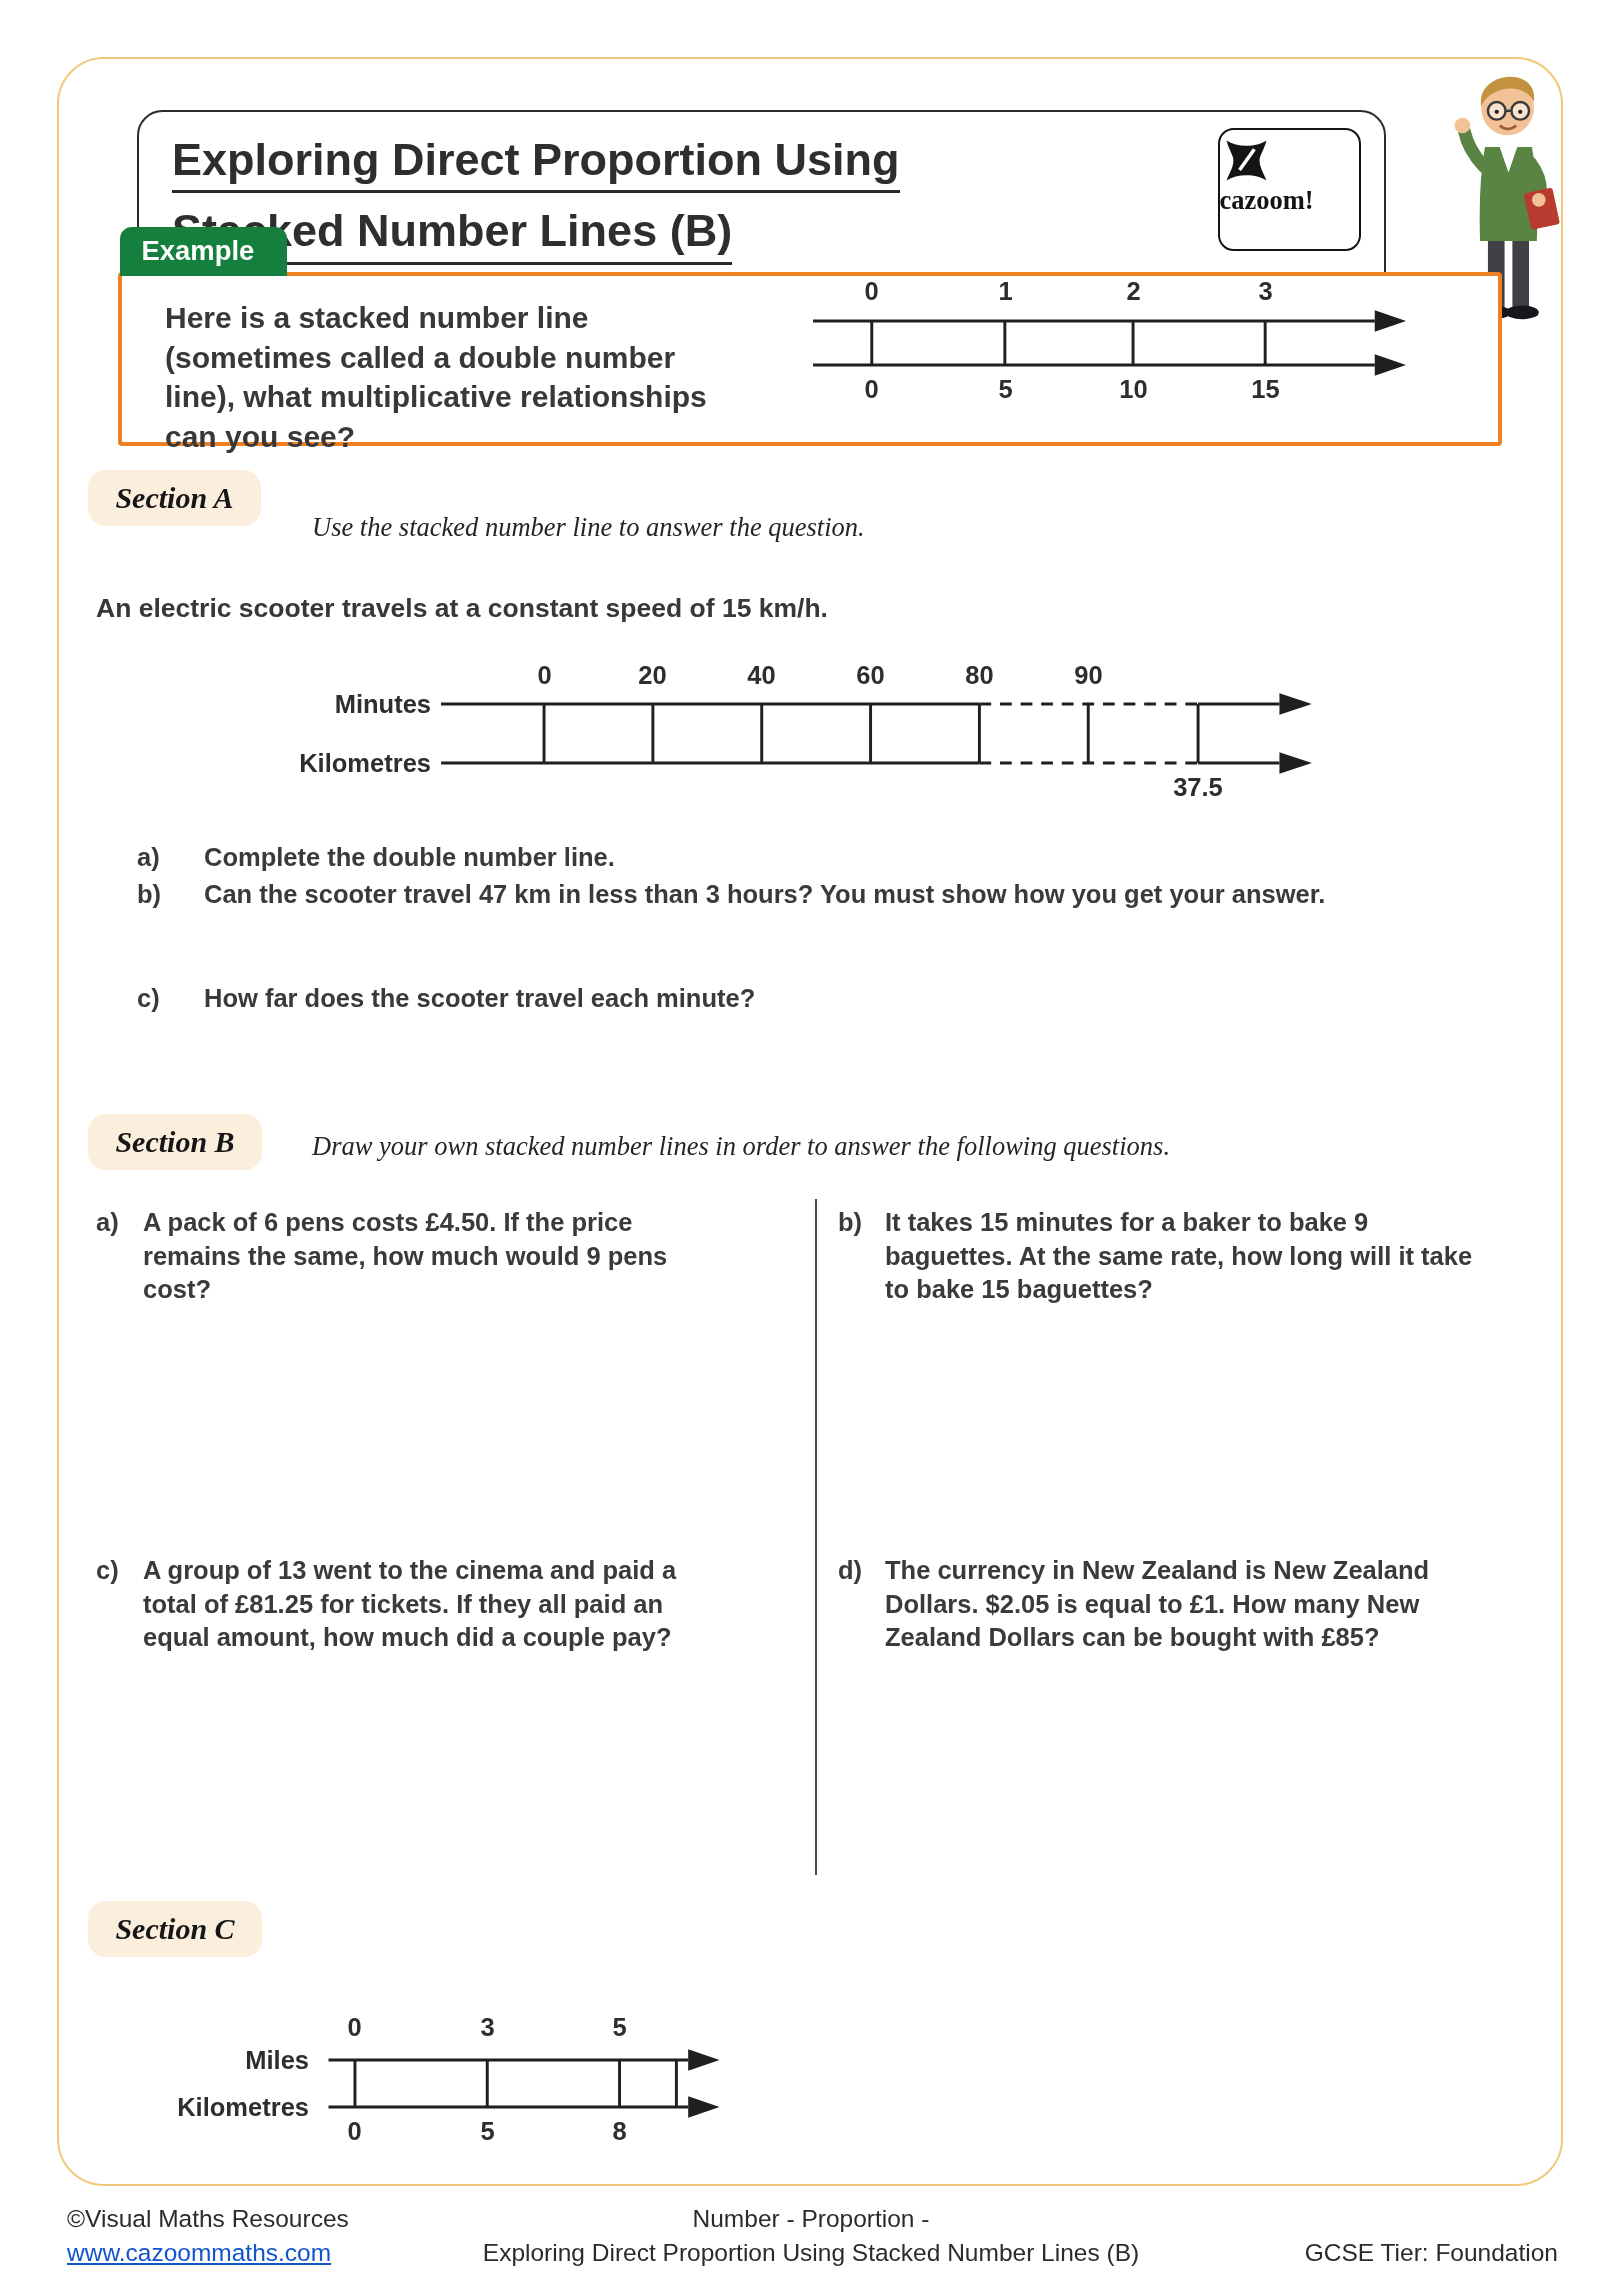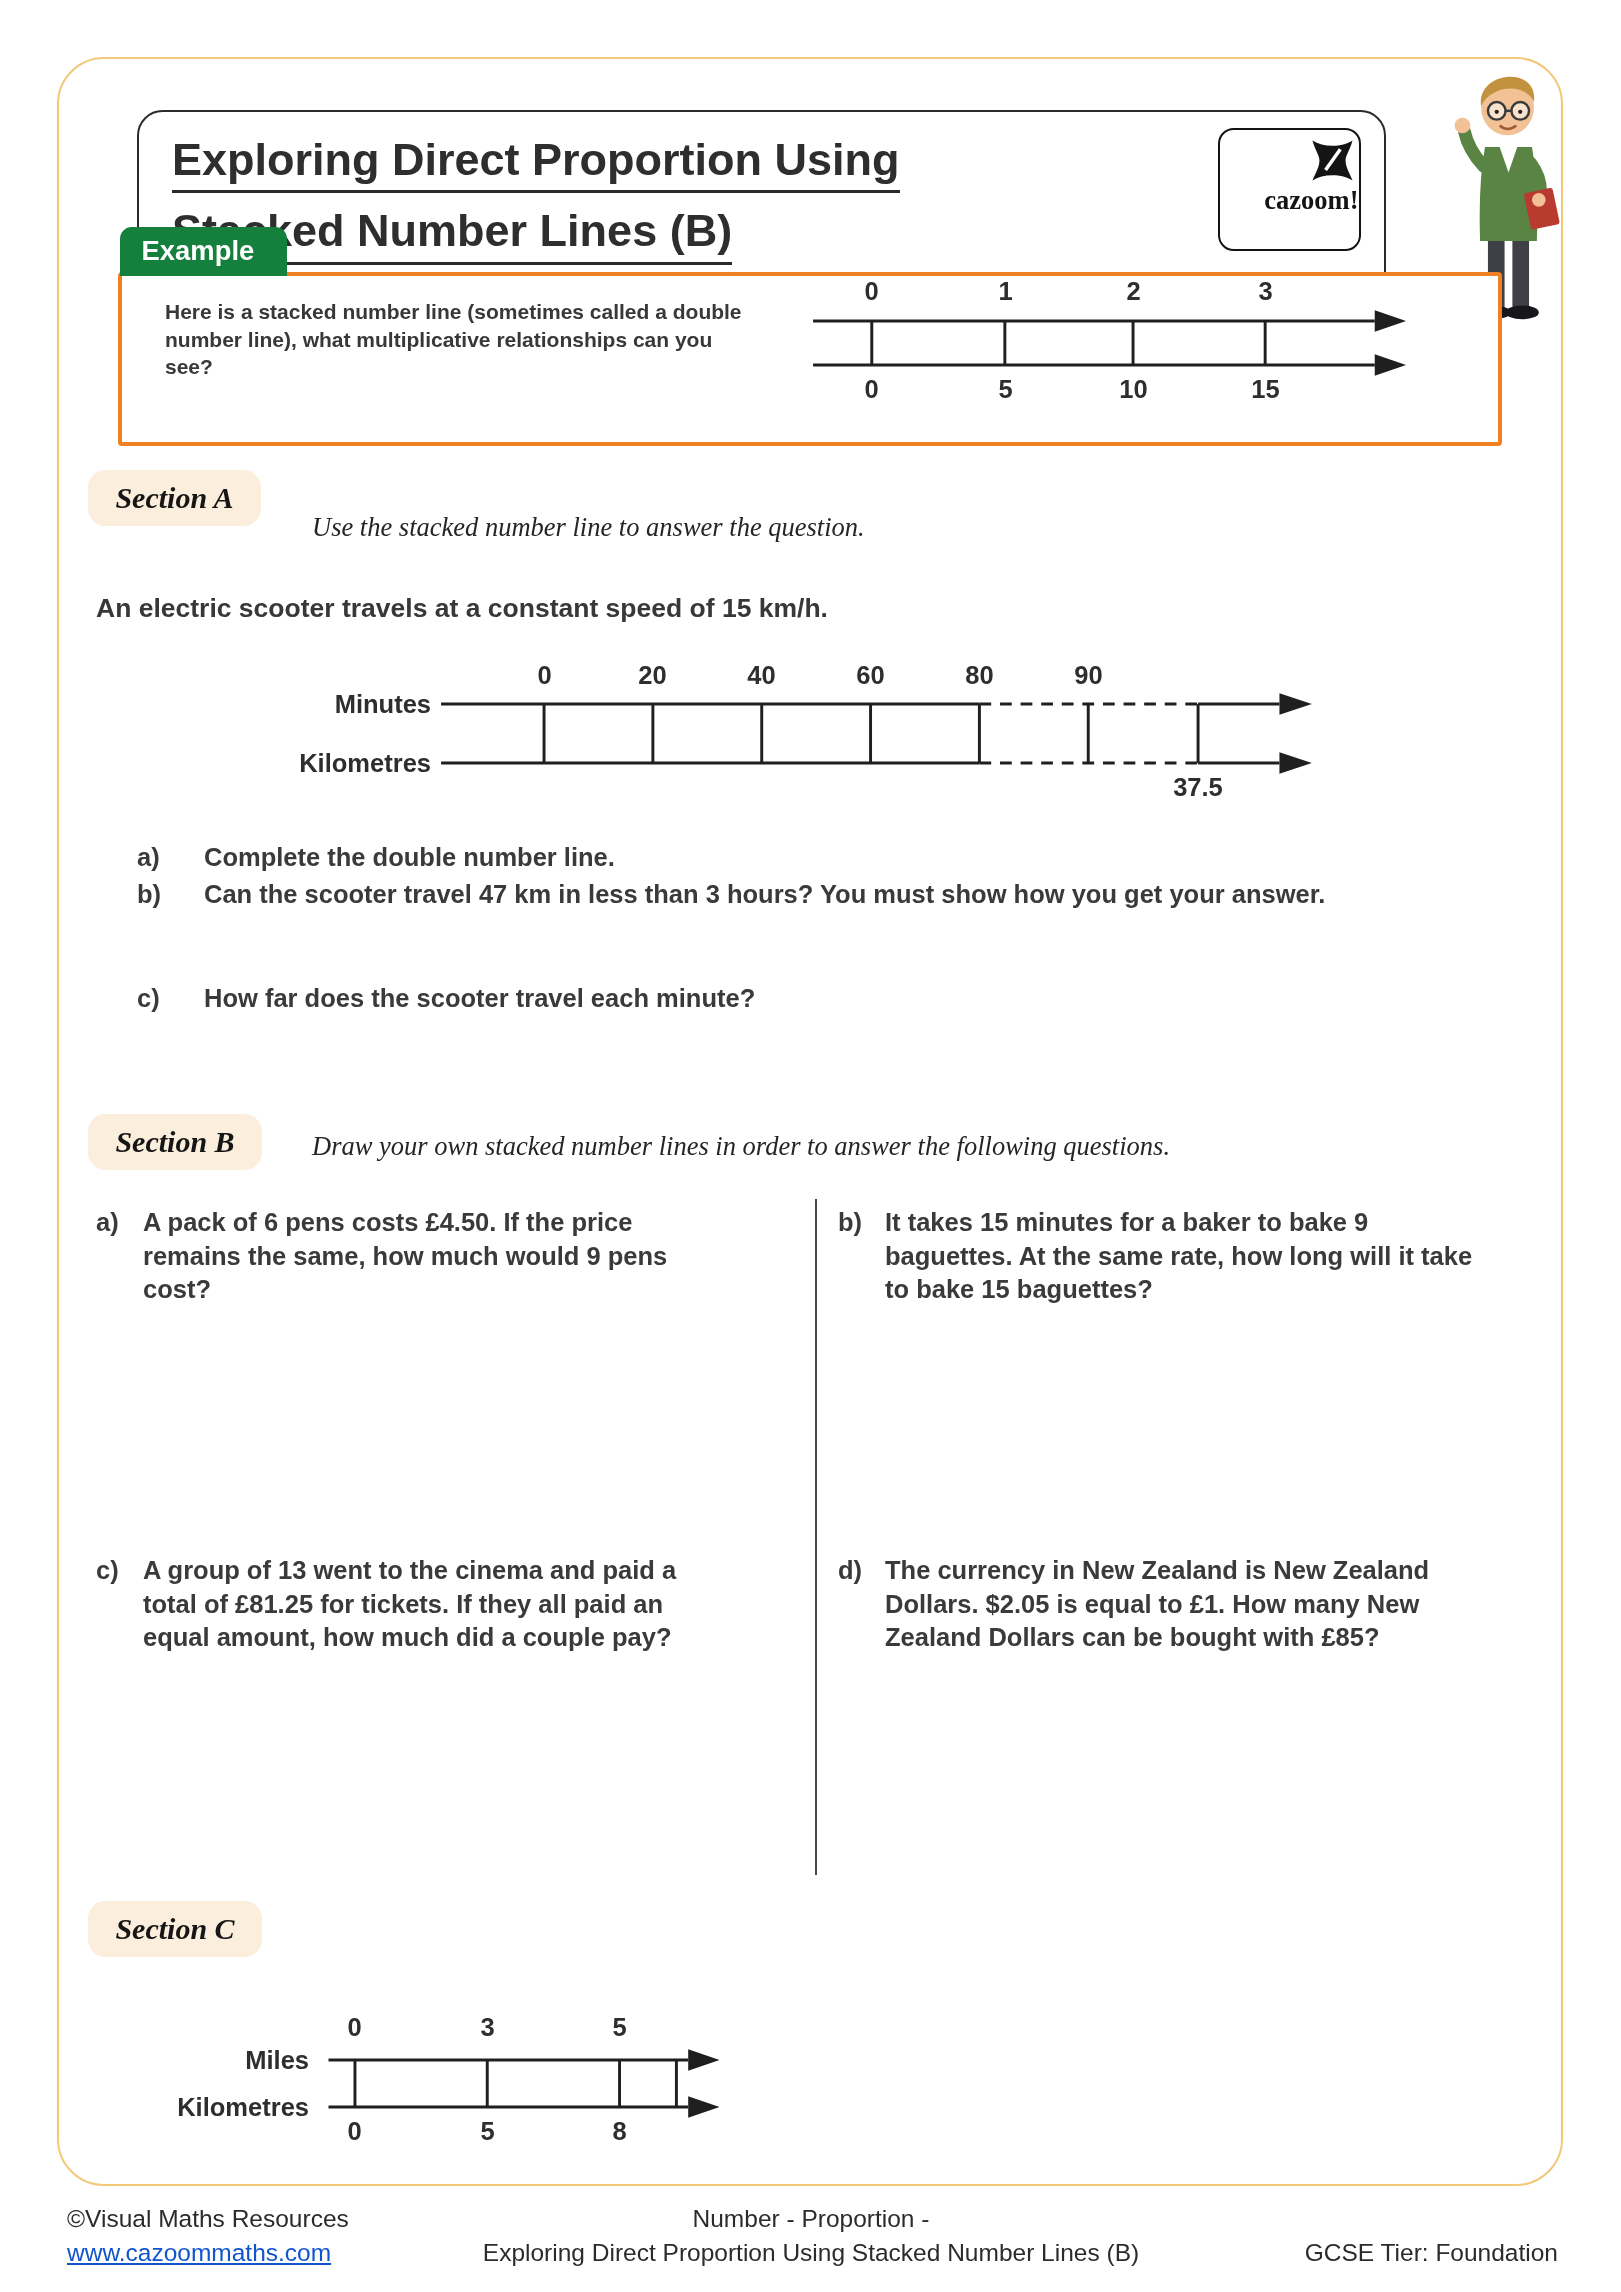--- a/index.html
+++ b/index.html
@@ -21,38 +21,38 @@
   .title-box {
     position:absolute; left:137px; top:110px; width:1249px; height:192px;
     border:2px solid #2b2b2b; border-radius:25.5px; background:#fff;
   }
   .title-text { position:absolute; left:33px; top:21.6px; font-size:45px; font-weight:700; color:#2e2e2e; }
   .title-text .tline { display:block; margin-bottom:11.8px; }
   .title-text .tline span { display:inline-block; border-bottom:3.9px solid #2b2b2b; padding-bottom:4.9px; }
 
   .logo-box {
     position:absolute; right:23.5px; top:15.7px; width:143px; height:123px;
-    border:2.9px solid #141414; border-radius:15.7px; text-align:right;
+    border:2.9px solid #141414; border-radius:15.7px; text-align:left;
   }
   .logo-box svg { margin-top:7.8px; }
   .logo-word { font-family:"Liberation Serif", serif; font-weight:700; font-size:26.5px; color:#141414; margin-top:-3.9px; }
 
   
   .example-tab {
     position:absolute; left:120px; top:227px; width:167px; height:49px;
     background:#15803d; border-radius:11.8px 11.8px 0 0; color:#ffffff;
     font-weight:700; font-size:27.4px; line-height:47px; padding-left:21.6px; z-index:2;
   }
   .example-box {
     position:absolute; left:118px; top:272px; width:1384px; height:174px;
     border:4.9px solid #F08122; border-radius:3.9px; background:#fff; z-index:1;
   }
   .example-prompt {
     position:absolute; left:165px; top:298px; width:578px;
-    font-weight:700; font-size:21px; line-height:1.32; color:#383838; z-index:3;
+    font-weight:700; font-size:30px; line-height:1.32; color:#383838; z-index:3;
   }
 
   
   .chip {
     position:absolute; background:#FBEEDC; border-radius:17.6px;
     font-family:"Liberation Serif", serif; font-style:italic; font-weight:700;
     font-size:30px; color:#161616; padding:10.8px 27.4px;
   }
   .instr {
     position:absolute; font-family:"Liberation Serif", serif; font-style:italic;

